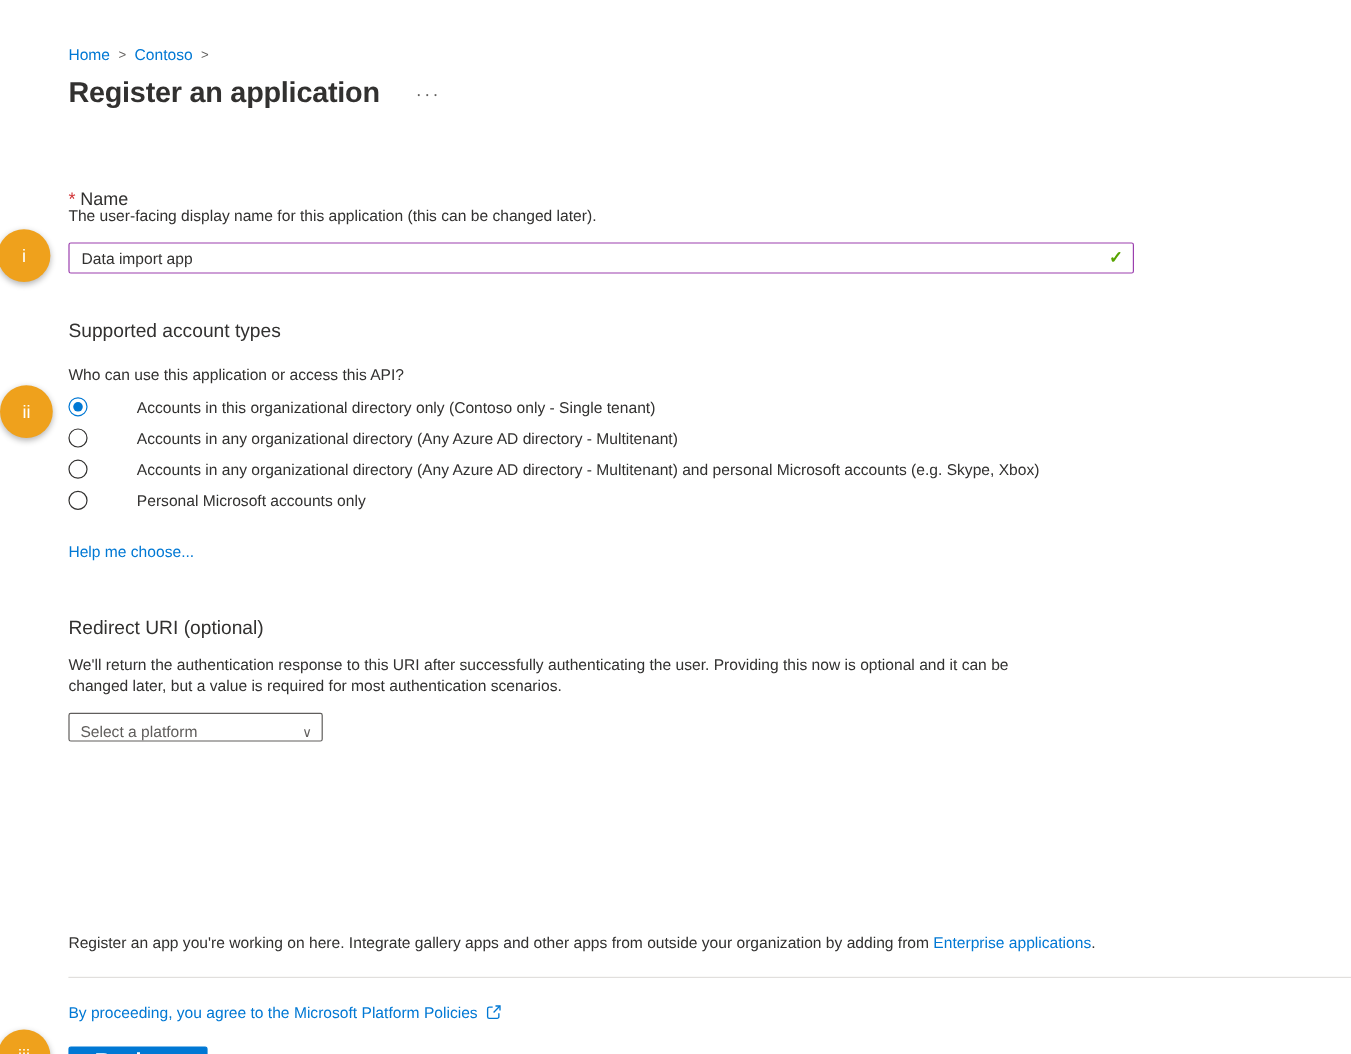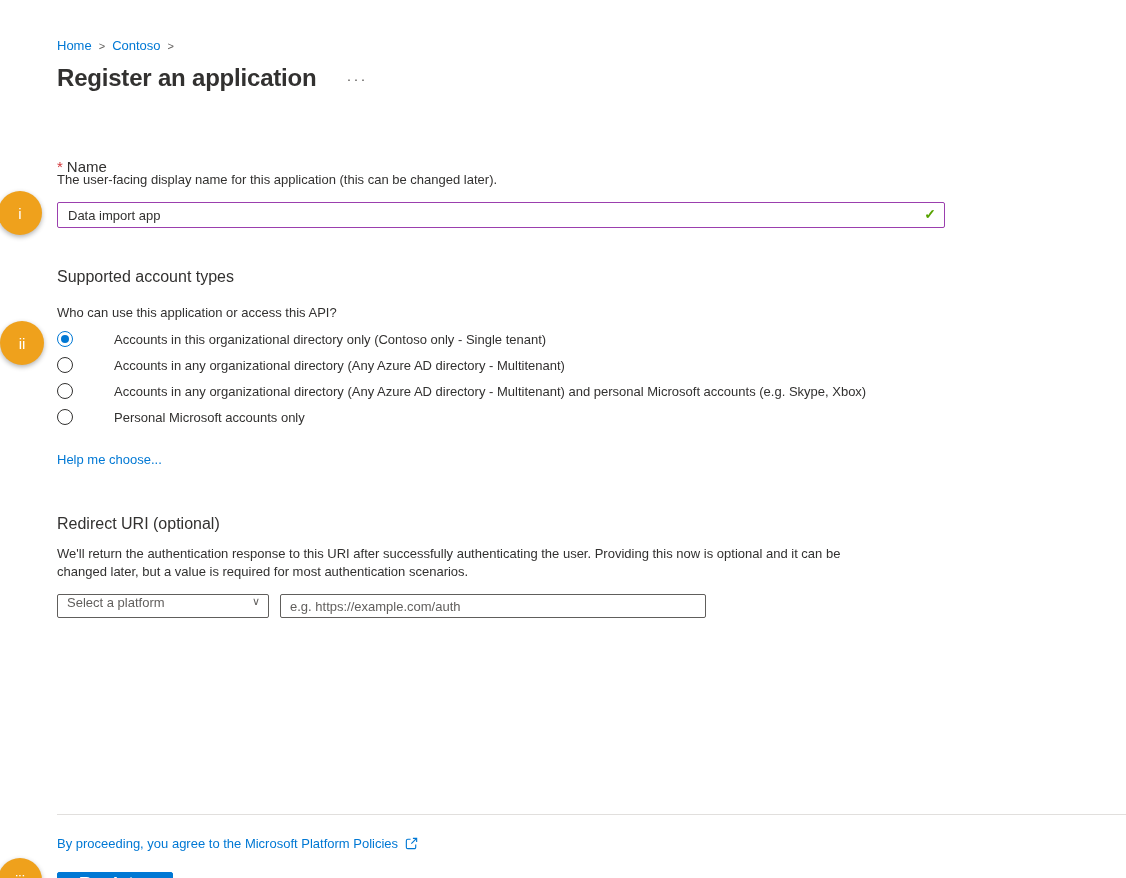--- a/index.html
+++ b/index.html
@@ -35,21 +35,21 @@
     margin-right:9px;position:relative;flex:none;background:#fff;}
   .radio.checked{border:1px solid #0078d4;}
   .radio.checked::after{content:"";position:absolute;left:3px;top:3px;width:8px;height:8px;border-radius:50%;background:#0078d4;}
   .radio-label{font-size:13px;}
   .help-link{position:absolute;left:57px;top:424px;font-size:13px;color:#0078d4;cursor:pointer;text-decoration:none;}
 
   
   .redirect-heading{top:487px;}
   .redirect-desc{position:absolute;left:57px;top:517px;width:795px;font-size:13px;line-height:17.5px;}
   .platform-select{position:absolute;left:57px;top:566px;width:212px;height:24px;box-sizing:border-box;
-    border:1px solid #605e5c;border-radius:2px;display:flex;align-items:flex-start;justify-content:space-between;
+    border:1px solid #605e5c;border-radius:2px;display:flex;align-items:flex-end;justify-content:space-between;
     padding:0 8px 0 9px;cursor:pointer;background:#fff;}
   .platform-value{font-size:13px;color:#605e5c;}
   .chevron{color:#605e5c;font-size:11px;}
   .uri-input{position:absolute;left:280px;top:566px;width:426px;height:24px;box-sizing:border-box;
     border:1px solid #605e5c;border-radius:2px;font-family:"Liberation Sans",sans-serif;font-size:13px;
     color:#323130;padding:0 9px;outline:none;}
   .uri-input::placeholder{color:#605e5c;opacity:1;}
 
   
   .footer-note{position:absolute;left:57px;top:750px;font-size:13px;}
@@ -116,22 +116,24 @@
 
   <a class="help-link">Help me choose...</a>
 
   <div class="section-heading redirect-heading">Redirect URI (optional)</div>
   <div class="redirect-desc">We'll return the authentication response to this URI after successfully authenticating the user. Providing this now is optional and it can be changed later, but a value is required for most authentication scenarios.</div>
 
   <div class="platform-select">
     <span class="platform-value">Select a platform</span>
     <span class="chevron">∨</span>
   </div>
-  <input class="uri-input" type="text" placeholder="e.g. https://example.com/auth" style="">
 
+  <div class="footer-note">
+    <span>Register an app you're working on here. Integrate gallery apps and other apps from outside your organization by adding from </span><a class="inline-link">Enterprise applications</a><span>.</span>
+  </div>
 
   <div class="divider"></div>
 
   <div class="policy-row">
     <a class="policy-link">By proceeding, you agree to the Microsoft Platform Policies</a>
     <span class="ext-icon">
       <svg width="15" height="15" viewBox="0 0 16 16">
         <path d="M7 3.5H4A1.5 1.5 0 0 0 2.5 5v7A1.5 1.5 0 0 0 4 13.5h7A1.5 1.5 0 0 0 12.5 12V9" fill="none" stroke="#0078d4" stroke-width="1.2"></path>
         <path d="M9.5 2.5H13.5V6.5" fill="none" stroke="#0078d4" stroke-width="1.2"></path>
         <path d="M13.2 2.8L7.8 8.2" fill="none" stroke="#0078d4" stroke-width="1.2"></path>

